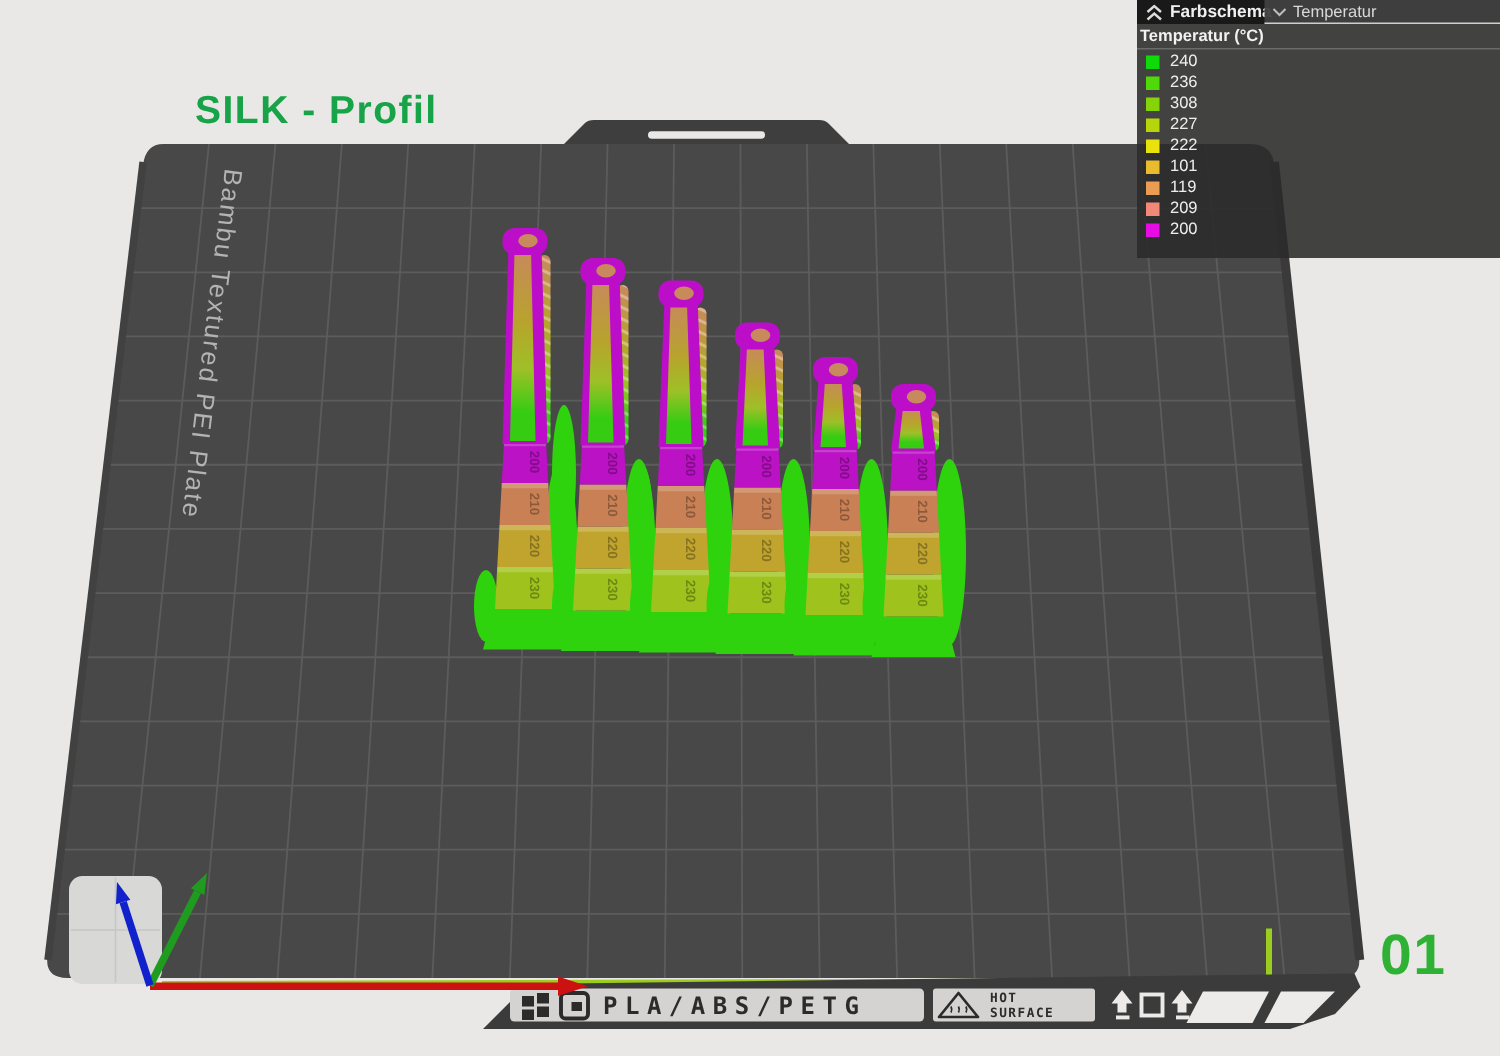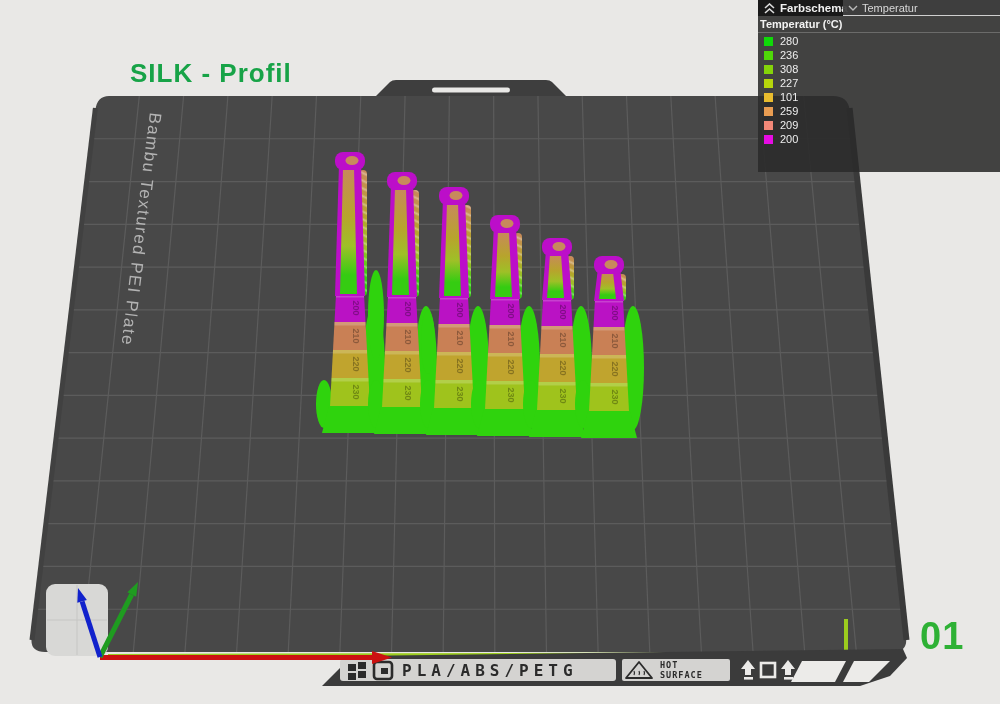--- a/index.html
+++ b/index.html
@@ -305,41 +305,45 @@
           <polyline points="1,2 5,6 9,2" fill="none" stroke="#bbbbbb" stroke-width="1.4"></polyline>
         </svg>
       </span>
       <span>Temperatur</span>
     </div>
   </div>
   <div class="legend-subtitle">Temperatur (°C)</div>
   <div class="legend-rows" id="legend-rows">
         <div class="legend-row">
           <span class="legend-swatch" style="background: rgb(15, 217, 8);"></span>
-          <span class="legend-label">280</span>
+          <span class="legend-label">240</span>
         </div>
         <div class="legend-row">
           <span class="legend-swatch" style="background: rgb(79, 217, 8);"></span>
           <span class="legend-label">236</span>
         </div>
         <div class="legend-row">
           <span class="legend-swatch" style="background: rgb(133, 212, 9);"></span>
           <span class="legend-label">308</span>
         </div>
         <div class="legend-row">
           <span class="legend-swatch" style="background: rgb(182, 214, 11);"></span>
           <span class="legend-label">227</span>
         </div>
         <div class="legend-row">
+          <span class="legend-swatch" style="background: rgb(233, 226, 12);"></span>
+          <span class="legend-label">222</span>
+        </div>
+        <div class="legend-row">
           <span class="legend-swatch" style="background: rgb(233, 188, 46);"></span>
           <span class="legend-label">101</span>
         </div>
         <div class="legend-row">
           <span class="legend-swatch" style="background: rgb(233, 157, 82);"></span>
-          <span class="legend-label">259</span>
+          <span class="legend-label">119</span>
         </div>
         <div class="legend-row">
           <span class="legend-swatch" style="background: rgb(242, 136, 120);"></span>
           <span class="legend-label">209</span>
         </div>
         <div class="legend-row">
           <span class="legend-swatch" style="background: rgb(231, 12, 228);"></span>
           <span class="legend-label">200</span>
         </div>
       </div>

